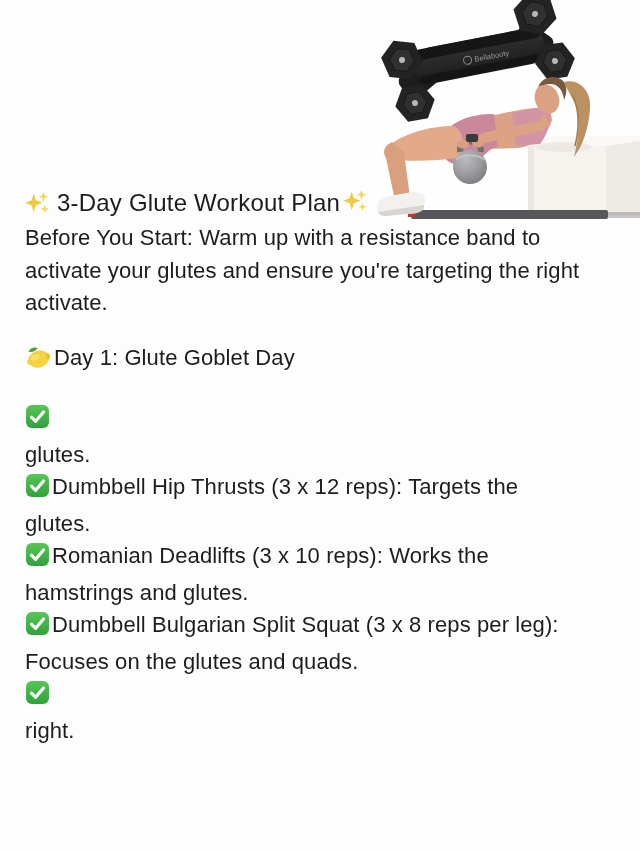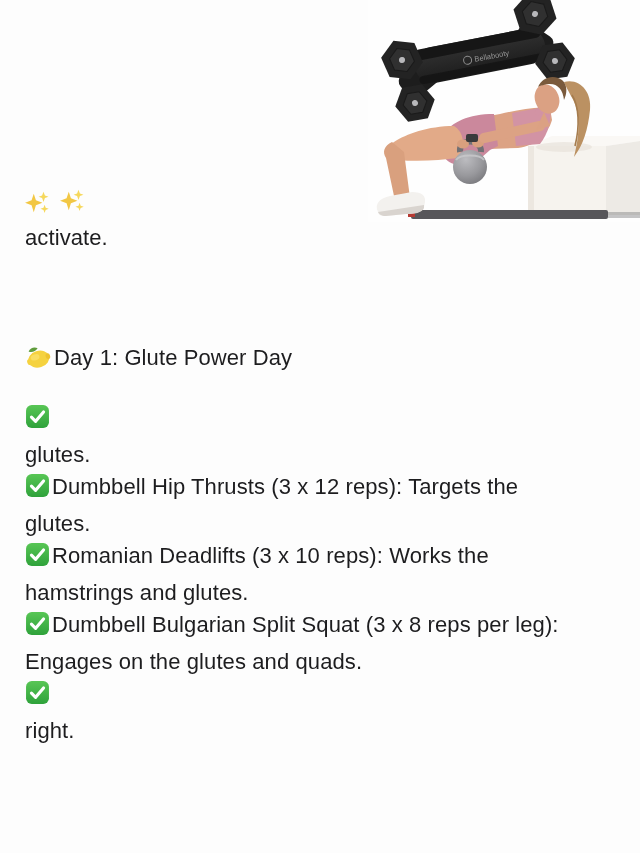--- a/index.html
+++ b/index.html
@@ -152,42 +152,44 @@
         <path d="M170 87 C174 77 186 74 194 80 C200 85 199 94 196 100 C195 90 190 84 182 84 C177 84 172 86 170 87 Z" fill="#7a5a3c"></path>
       </g>
     </svg>
   </div>
 
   <h1 class="title">
     <span class="em lead"><svg width="26" height="26" viewBox="0 0 24 24">
           <path d="M9 3.5 L11 9.5 L17 11.8 L11 14 L9 20.5 L7 14 L1 11.8 L7 9.5 Z" fill="#f2c744"></path>
           <path d="M18 1.5 L19.3 5 L22.6 6.2 L19.3 7.4 L18 11 L16.7 7.4 L13.5 6.2 L16.7 5 Z" fill="#f6d85c"></path>
           <path d="M19 13.5 L20 16.3 L22.8 17.3 L20 18.4 L19 21.3 L18 18.4 L15.2 17.3 L18 16.3 Z" fill="#f6d85c"></path>
-        </svg></span><span class="em trail"><svg width="26" height="26" viewBox="0 0 24 24">
+        </svg></span><span>3-Day Glute Workout Plan</span><span class="em trail"><svg width="26" height="26" viewBox="0 0 24 24">
           <path d="M9 3.5 L11 9.5 L17 11.8 L11 14 L9 20.5 L7 14 L1 11.8 L7 9.5 Z" fill="#f2c744"></path>
           <path d="M18 1.5 L19.3 5 L22.6 6.2 L19.3 7.4 L18 11 L16.7 7.4 L13.5 6.2 L16.7 5 Z" fill="#f6d85c"></path>
           <path d="M19 13.5 L20 16.3 L22.8 17.3 L20 18.4 L19 21.3 L18 18.4 L15.2 17.3 L18 16.3 Z" fill="#f6d85c"></path>
         </svg></span>
   </h1>
 
   <div class="text-block intro">
+    <div class="line">Before You Start: Warm up with a resistance band to</div>
+    <div class="line">activate your glutes and ensure you're targeting the right</div>
     <div class="line">activate.</div>
   </div>
 
   <div class="text-block day-heading">
     <div class="line">
       <span class="em lemon-em"><svg width="27" height="27" viewBox="0 0 24 24">
             <g transform="rotate(-18 12 13)">
               <ellipse cx="12" cy="13.5" rx="9.6" ry="7.4" fill="#f5d23f"></ellipse>
               <ellipse cx="3.4" cy="13.5" rx="2" ry="2.6" fill="#f5d23f"></ellipse>
               <ellipse cx="20.6" cy="13.5" rx="2" ry="2.6" fill="#edc22f"></ellipse>
               <ellipse cx="9.5" cy="11" rx="4" ry="2.6" fill="#f9df66" opacity="0.9"></ellipse>
             </g>
             <path d="M3.2 6.6 C4.8 2.8 9 2.4 11.2 3.8 C9.6 6.8 5.6 8 3.2 6.6 Z" fill="#5f9c3c"></path>
-          </svg></span><span>Day 1: Glute Power Day</span>
+          </svg></span><span>Day 1: Glute Goblet Day</span>
     </div>
   </div>
 
   <div class="text-block exercise-list">
     <div class="line">
       <span class="em check-em"><svg width="25" height="25" viewBox="0 0 24 24">
             <defs>
               <linearGradient id="cg1" x1="0" y1="0" x2="0" y2="1">
                 <stop offset="0" stop-color="#58c655"></stop>
                 <stop offset="1" stop-color="#2fa23b"></stop>
@@ -214,21 +216,21 @@
           </svg></span><span>Romanian Deadlifts (3 x 10 reps): Works the</span>
     </div>
     <div class="line">hamstrings and glutes.</div>
 
     <div class="line">
       <span class="em check-em"><svg width="25" height="25" viewBox="0 0 24 24">
             <rect x="1" y="1" width="22" height="22" rx="5.5" fill="url(#cg1)"></rect>
             <path d="M6.2 12.6 L10.2 16.6 L17.8 7.6" fill="none" stroke="#ffffff" stroke-width="3" stroke-linecap="round" stroke-linejoin="round"></path>
           </svg></span><span>Dumbbell Bulgarian Split Squat (3 x 8 reps per leg):</span>
     </div>
-    <div class="line">Engages on the glutes and quads.</div>
+    <div class="line">Focuses on the glutes and quads.</div>
 
     <div class="line">
       <span class="em check-em"><svg width="25" height="25" viewBox="0 0 24 24">
             <rect x="1" y="1" width="22" height="22" rx="5.5" fill="url(#cg1)"></rect>
             <path d="M6.2 12.6 L10.2 16.6 L17.8 7.6" fill="none" stroke="#ffffff" stroke-width="3" stroke-linecap="round" stroke-linejoin="round"></path>
           </svg></span>
     </div>
     <div class="line">right.</div>
   </div>
 

